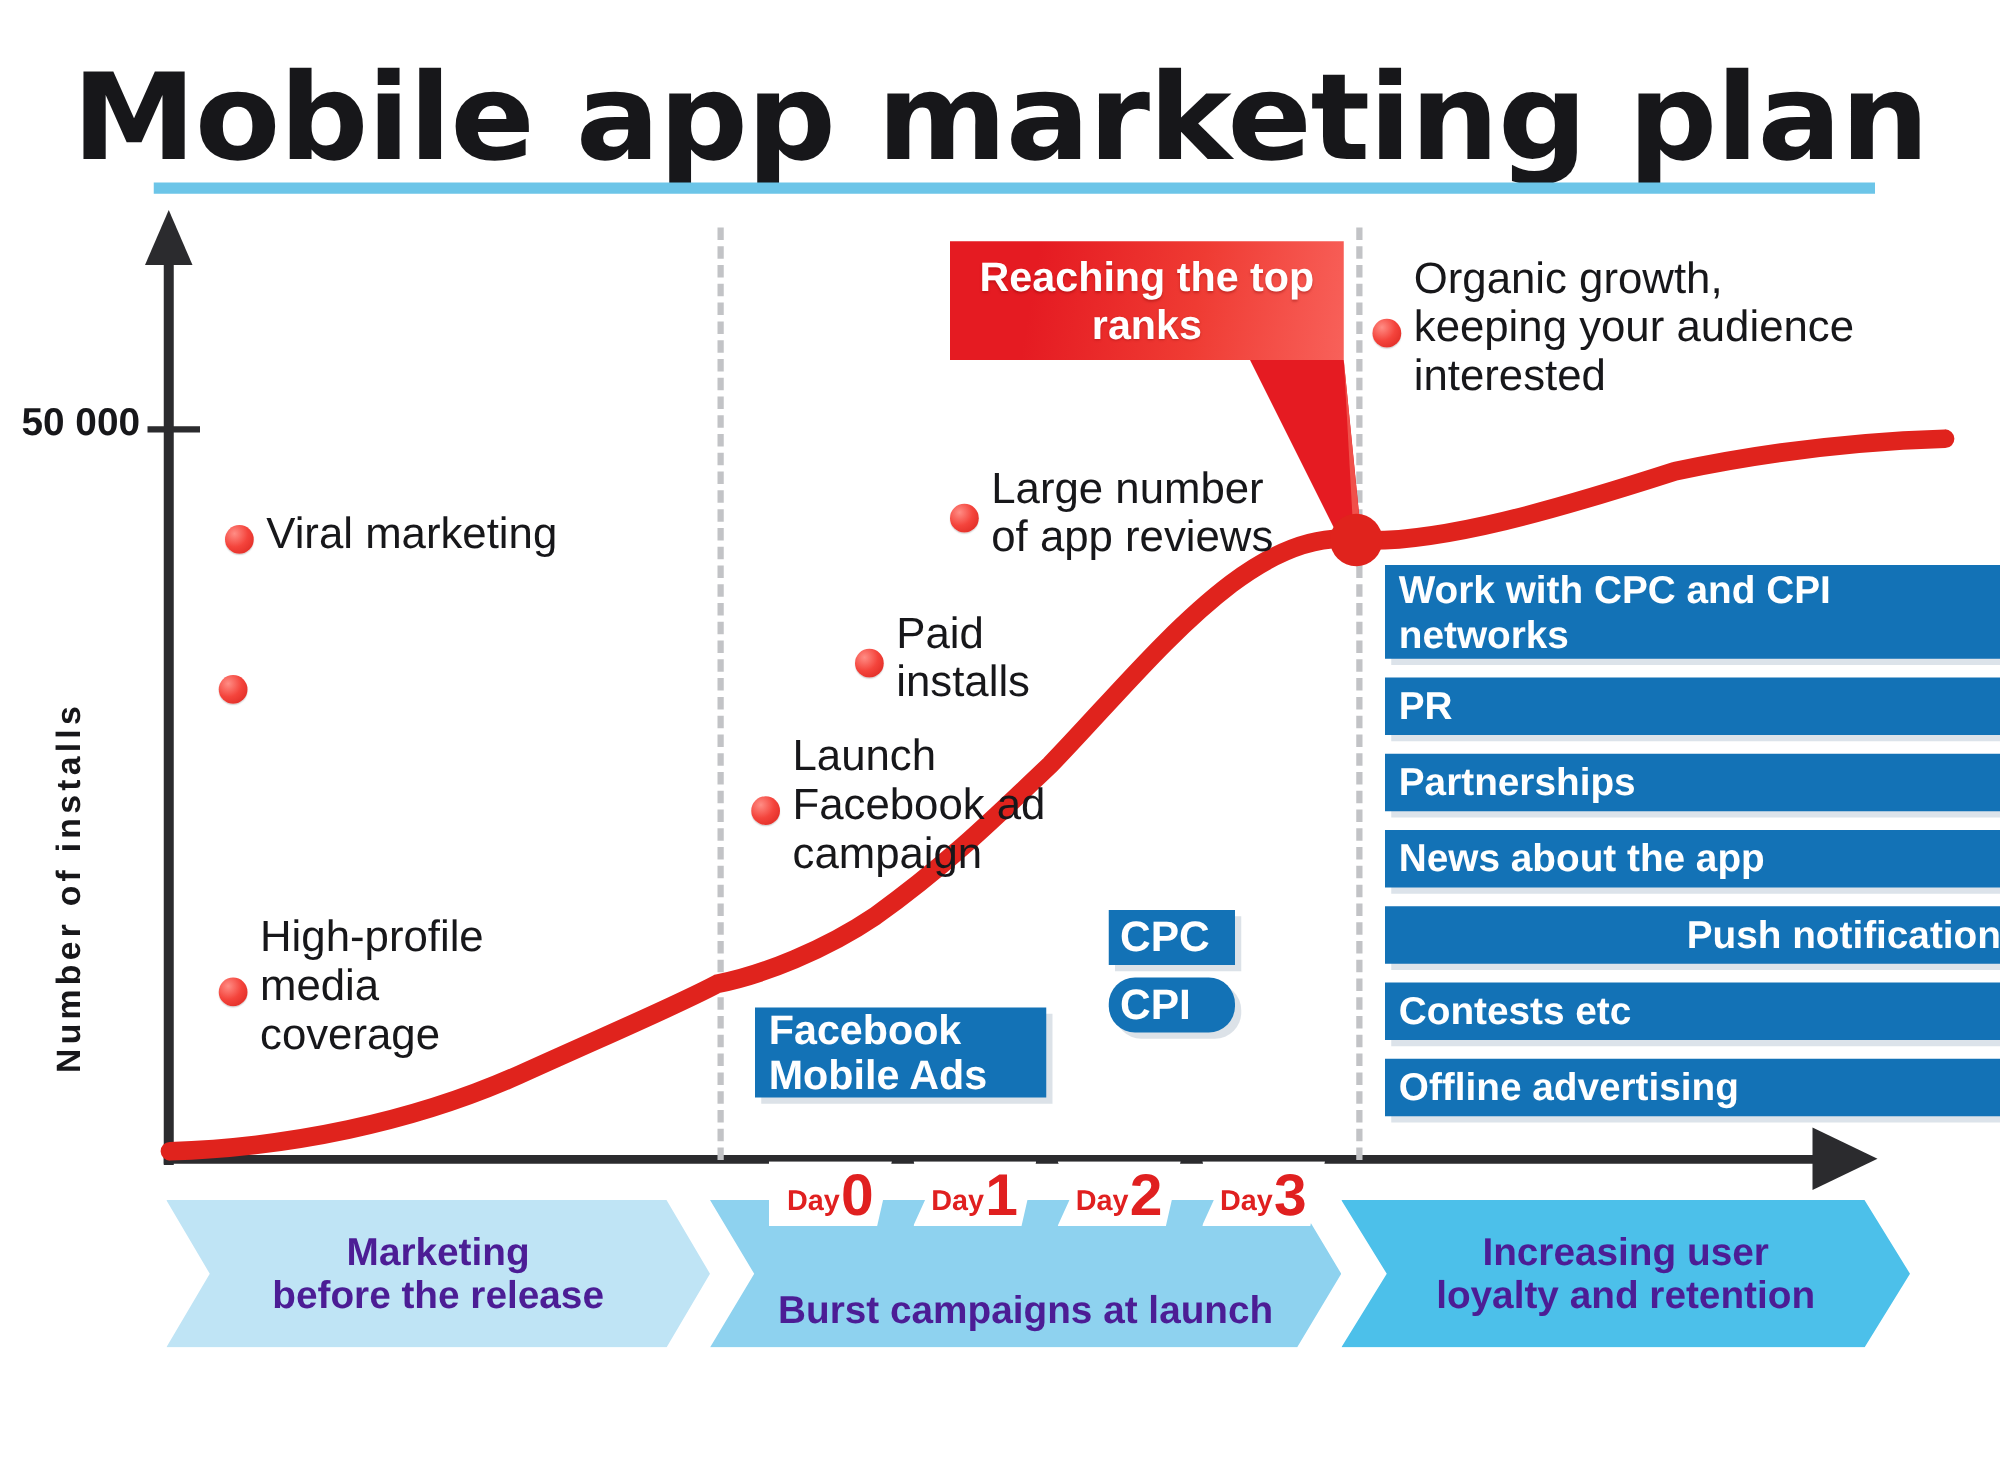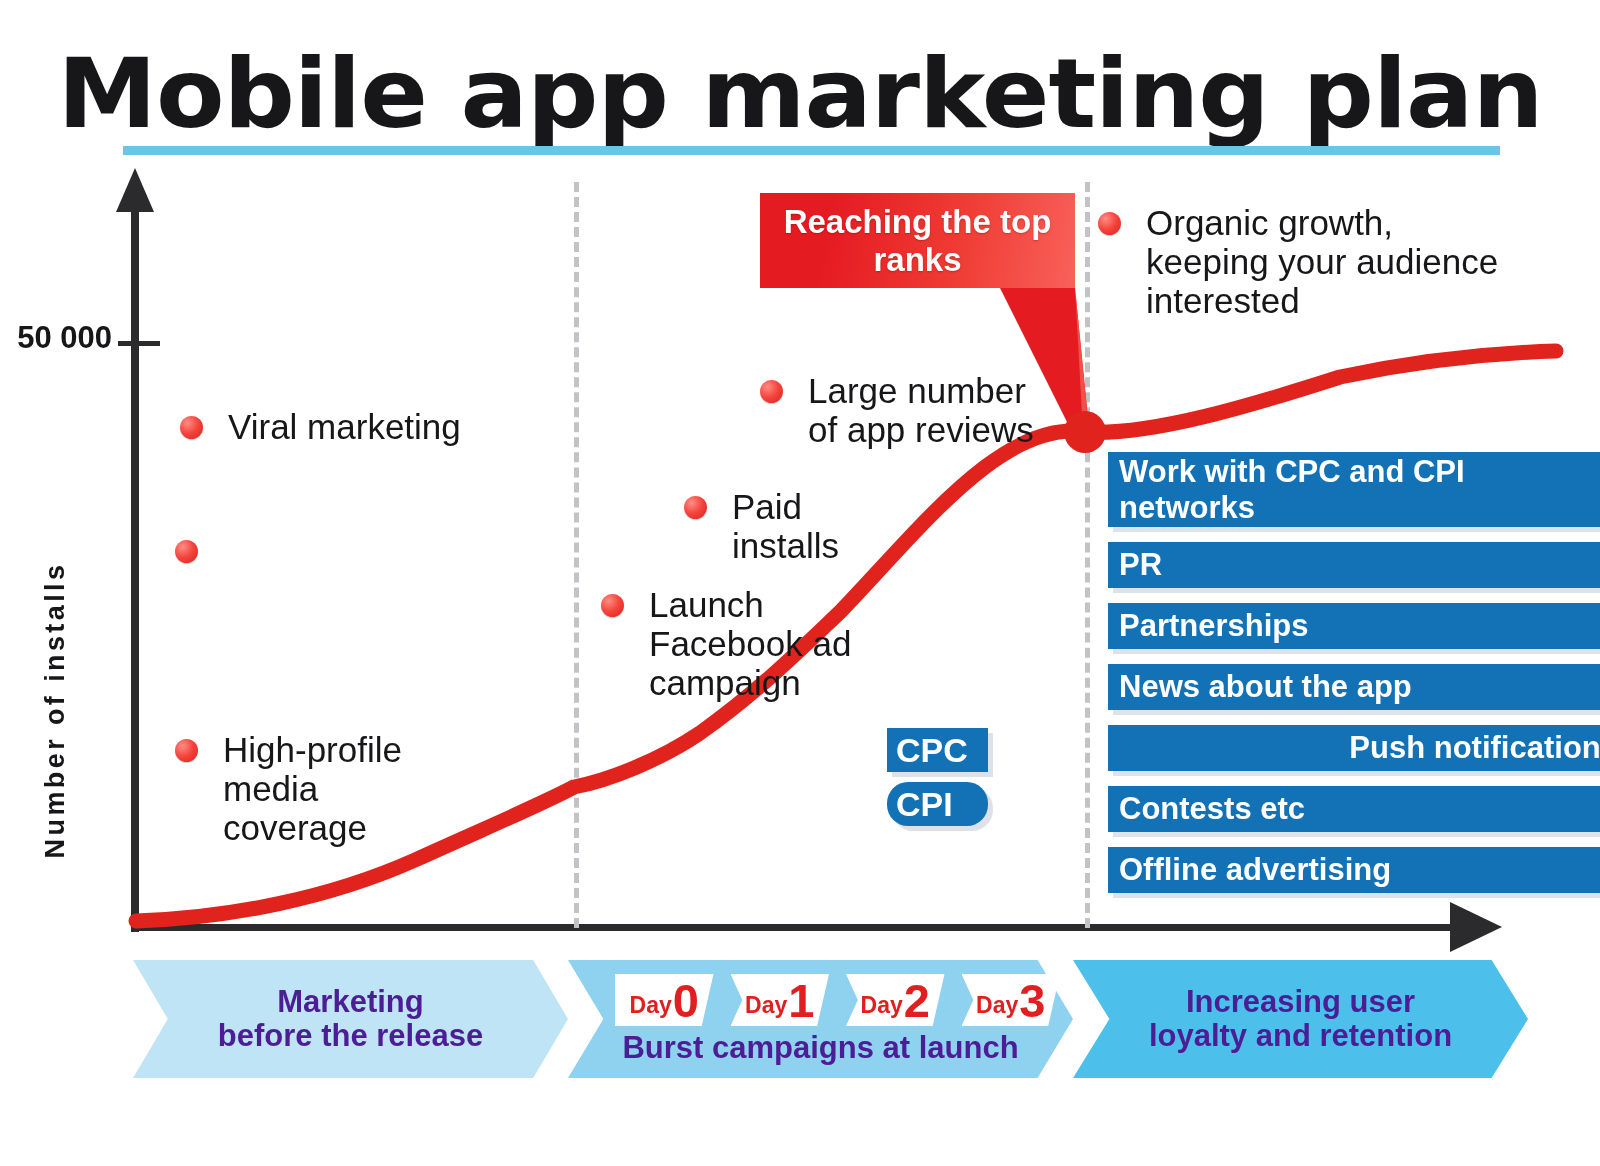--- a/index.html
+++ b/index.html
@@ -56,21 +56,21 @@
   
   #callout-box{
       position:absolute;left:760px;top:193px;width:315px;height:95px;
       background:linear-gradient(100deg,#e51b22 0%,#e51b22 22%,#ef3b33 62%,#f8615a 100%);
       display:flex;align-items:center;justify-content:center;}
   #callout-text{
       color:#ffffff;font-weight:bold;font-size:33px;line-height:38px;text-align:center;
       text-shadow:0 1px 2px rgba(120,0,0,.35);}
 
   
-  .bullet{position:absolute;display:flex;align-items:flex-start;gap:15px;}
+  .bullet{position:absolute;display:flex;align-items:center;}
   .dot{
       width:23px;height:23px;border-radius:50%;flex:none;margin-top:9px;margin-right:10px;
       background:radial-gradient(circle at 33% 30%, #ff8d85 0%, #f4443c 48%, #d8231d 100%);
       box-shadow:0 1px 1px rgba(0,0,0,.18);}
   .btext{font-size:35px;line-height:39px;color:#17171a;white-space:pre-line;}
 
   #b-viral{left:180px;top:407px;}
   #b-reviews{left:175px;top:531px;}
   #b-media{left:175px;top:730px;}
   #b-large{left:760px;top:371px;}
@@ -105,21 +105,21 @@
 
   #phase-1{left:133px;width:435px;background:#bfe4f5;
       clip-path:polygon(0 0, 92% 0, 100% 50%, 92% 100%, 0 100%, 8% 50%);}
   #phase-2{left:568px;width:505px;background:#8ed2ef;
       clip-path:polygon(0 0, 93% 0, 100% 50%, 93% 100%, 0 100%, 7% 50%);}
   #phase-3{left:1073px;width:455px;background:#4cc0ea;
       clip-path:polygon(0 0, 92% 0, 100% 50%, 92% 100%, 0 100%, 8% 50%);align-items:center;}
 
   #phase-2 .phase-label{margin-top:6px;}
 
-  #days{position:absolute;left:615px;top:974px;width:445px;height:52px;display:flex;gap:17px;}
+  #days{position:absolute;left:615px;top:929px;width:445px;height:52px;display:flex;gap:17px;}
   .day-chip{position:relative;flex:1;height:52px;background:#ffffff;
       clip-path:polygon(0 0, 100% 0, 88% 100%, 0 100%, 12% 50%);
       display:flex;align-items:center;justify-content:center;}
   .day-chip:first-child{clip-path:polygon(0 0, 100% 0, 88% 100%, 0 100%);}
   .day-word{color:#e02020;font-weight:bold;font-size:23px;margin-right:1px;
       position:relative;top:5px;}
   .day-num{color:#e02020;font-weight:bold;font-size:47px;line-height:47px;}
 </style>
 </head>
 <body>
@@ -200,20 +200,24 @@
 keeping your audience
 interested</div>
   </div>
 
   <div class="tag" id="tag-cpc">
     <span>CPC</span>
   </div>
   <div class="tag" id="tag-cpi">
     <span>CPI</span>
   </div>
+  <div class="tag" id="tag-fb">
+    <span>Facebook
+Mobile Ads</span>
+  </div>
 
   <div class="rtag" style="top:452px;height:75px;">
     <span>Work with CPC and CPI
 networks</span>
   </div>
   <div class="rtag" style="top:542px;height:46px;">
     <span>PR</span>
   </div>
   <div class="rtag" style="top:603px;height:46px;">
     <span>Partnerships</span>

